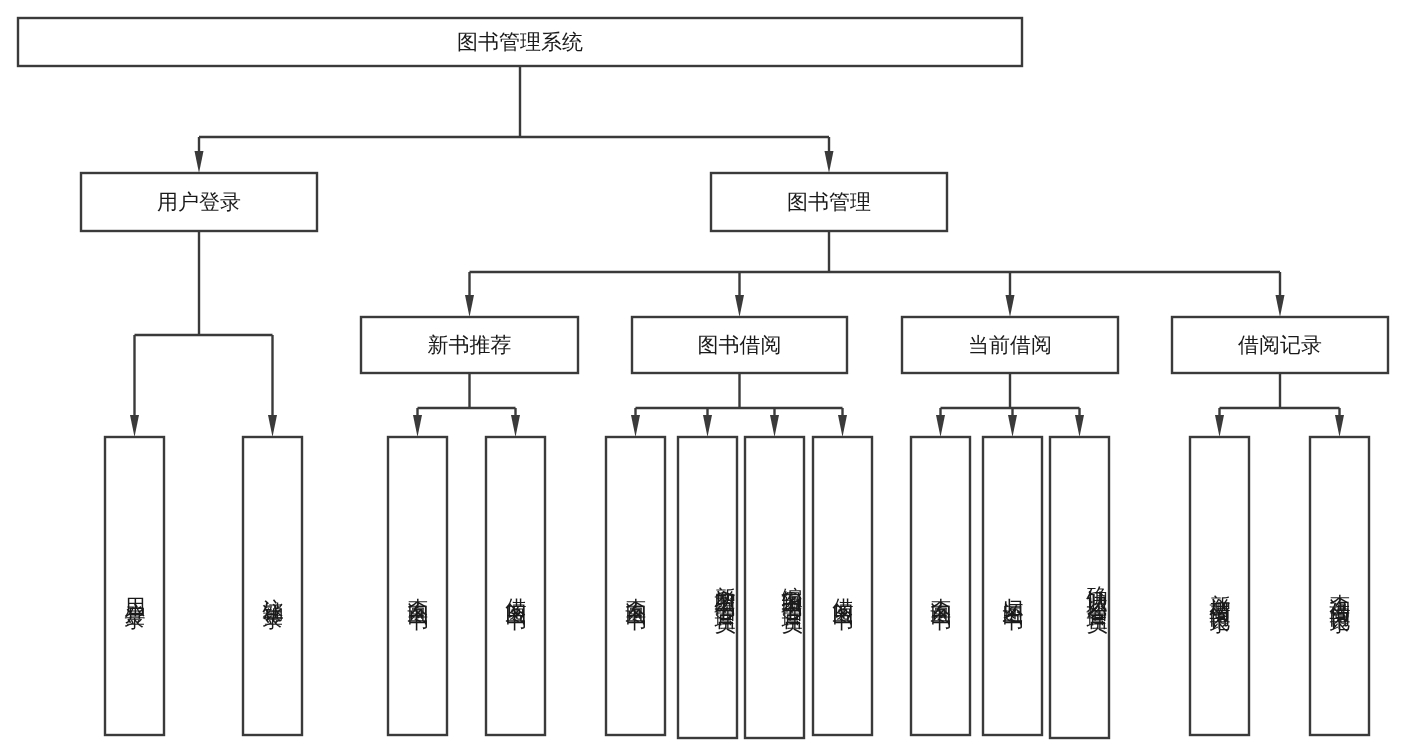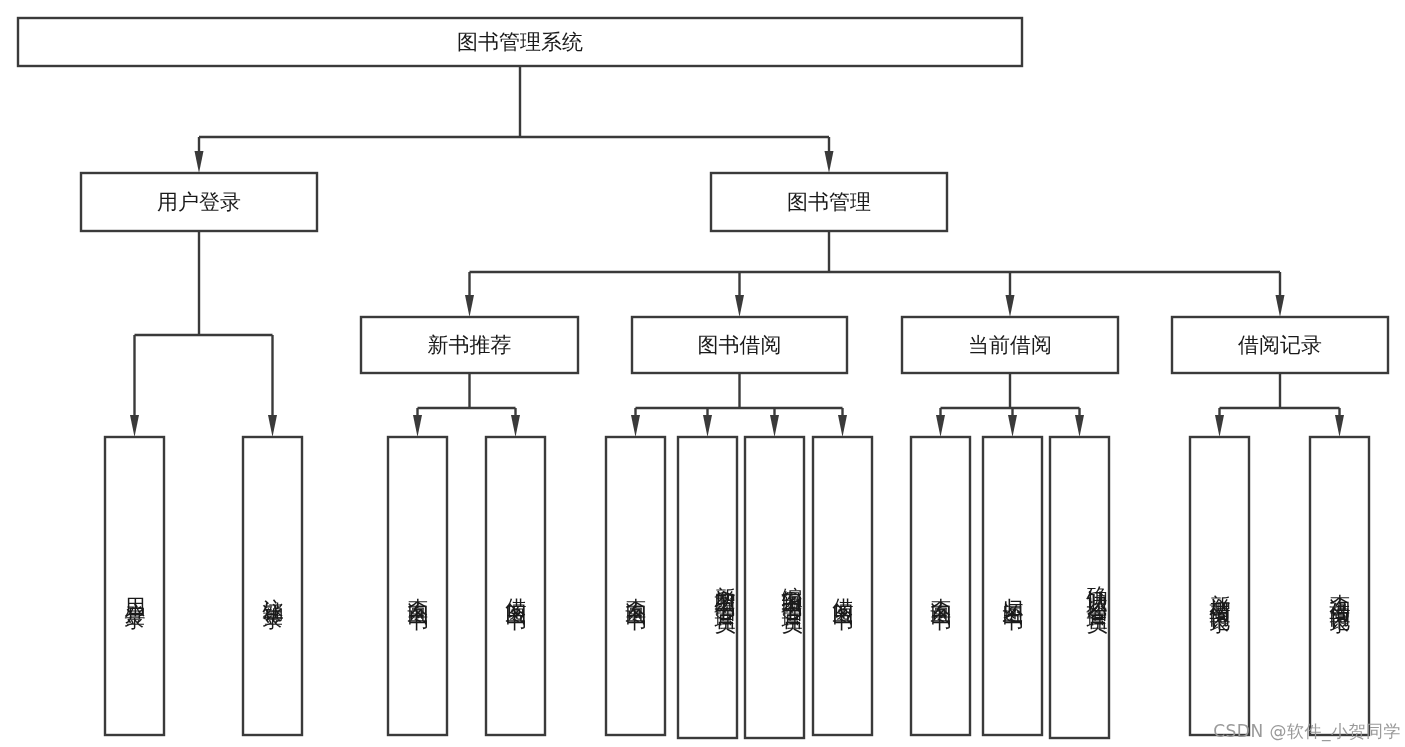--- a/index.html
+++ b/index.html
@@ -179,15 +179,14 @@
       <div class="leaf-label" style="left: 680px; top: 443px; width: 55px; height: 287px;">新增图书（管理员）</div>
       <div class="leaf-label" style="left: 747px; top: 443px; width: 55px; height: 287px;">编辑图书（管理员）</div>
       <div class="leaf-label centered" style="left: 815px; top: 447px; width: 55px; height: 284px;">借阅图书</div>
       <div class="leaf-label centered" style="left: 913px; top: 447px; width: 55px; height: 284px;">查询图书</div>
       <div class="leaf-label centered" style="left: 985px; top: 447px; width: 55px; height: 284px;">归还图书</div>
       <div class="leaf-label" style="left: 1052px; top: 443px; width: 55px; height: 287px;">确认归还（管理员）</div>
       <div class="leaf-label centered" style="left: 1192px; top: 447px; width: 55px; height: 284px;">新增借阅记录</div>
       <div class="leaf-label centered" style="left: 1312px; top: 447px; width: 55px; height: 284px;">查询借阅记录</div>
     </div>
 
-  <div class="watermark">CSDN @软件_小贺同学</div>
 
 </div>
 
 </body></html>

